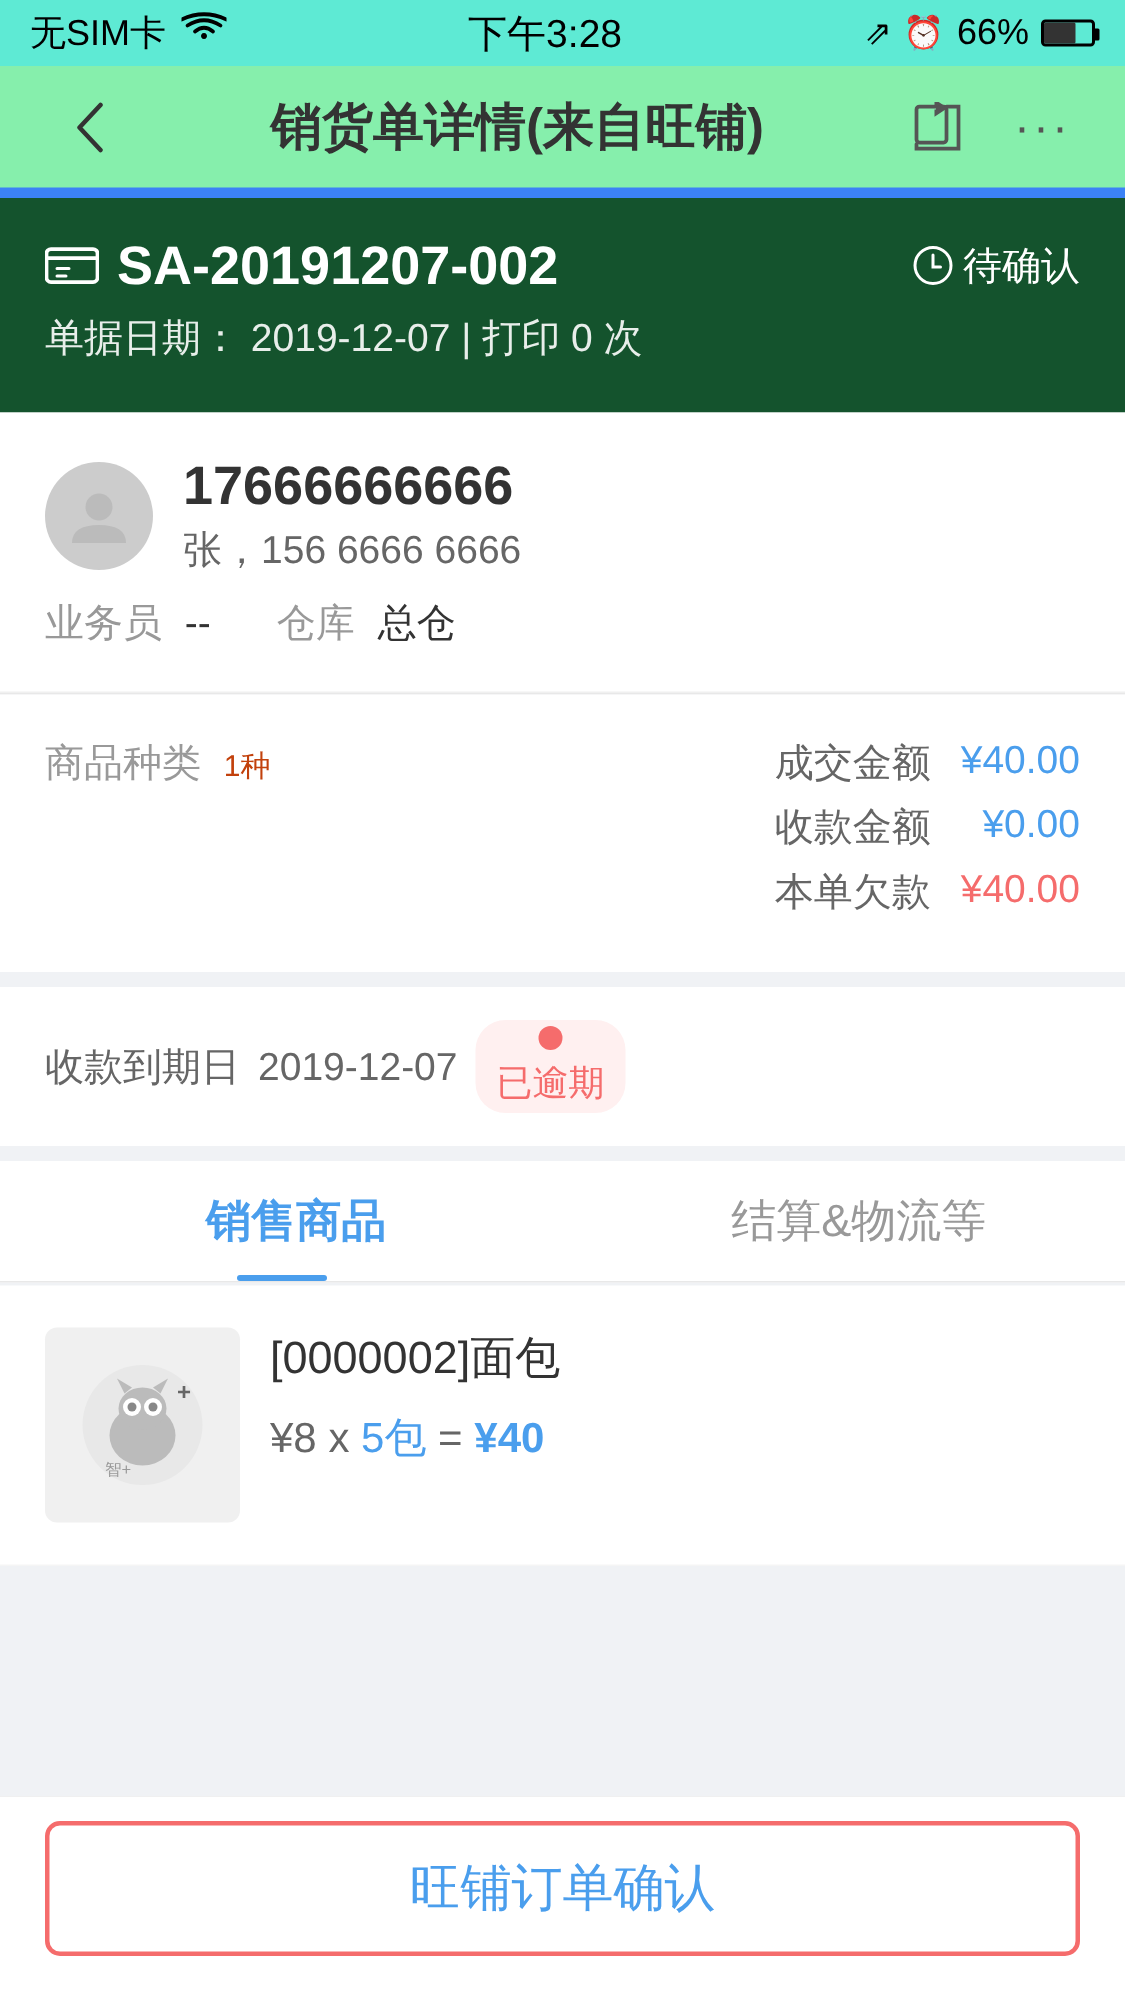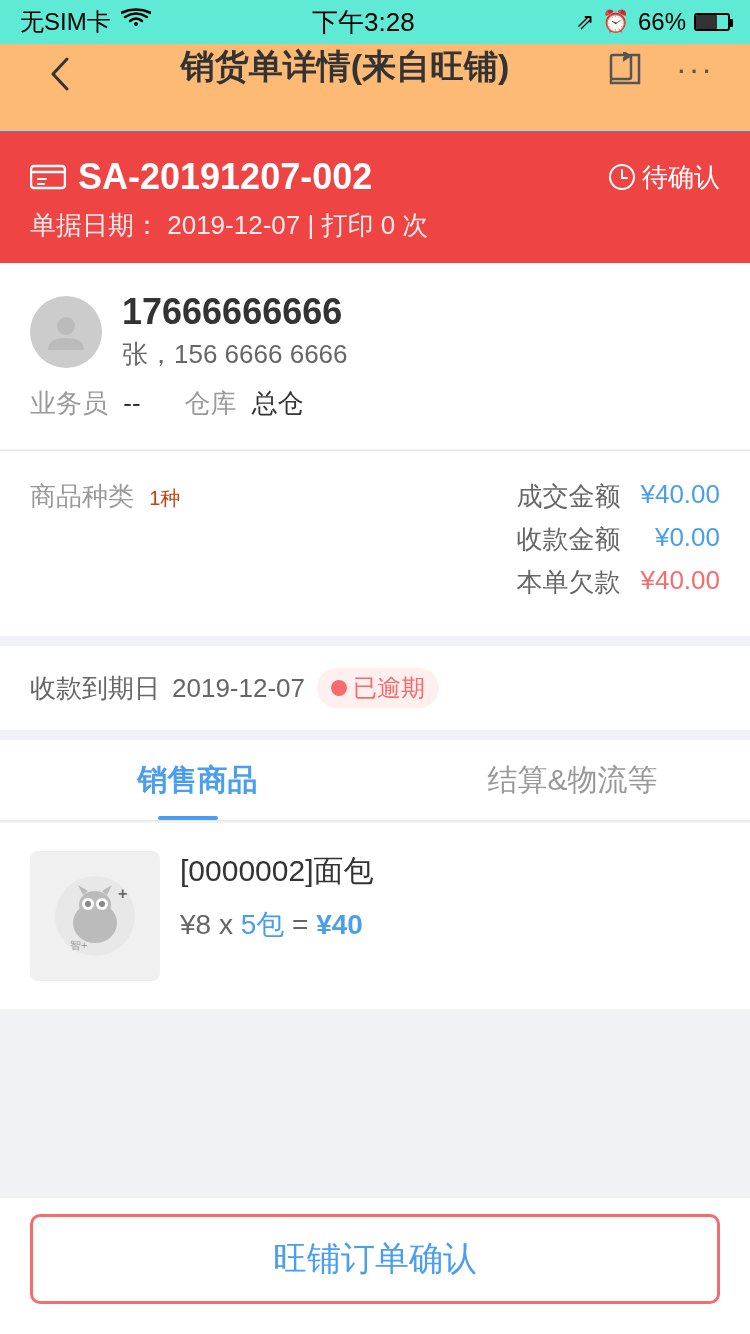--- a/index.html
+++ b/index.html
@@ -43,26 +43,26 @@
     }
     .battery-fill {
       width: 66%; height: 100%;
       background: #333; border-radius: 1px;
     }
 
     
     .nav-bar {
       width: 750px;
       height: 88px;
-      background: #fdba74;
+      background: #86efac;
       display: flex;
-      align-items: flex-start;
+      align-items: center;
       justify-content: space-between;
       padding: 0 30px;
-      border-bottom: 1px solid #3b82f6;
+      border-bottom: 7px solid #3b82f6;
     }
     .nav-back {
       width: 60px; height: 60px;
       display: flex; align-items: center; justify-content: center;
       cursor: pointer;
     }
     .nav-title {
       font-size: 34px;
       font-weight: 600;
       color: #333;
@@ -71,22 +71,22 @@
       display: flex; align-items: center; gap: 20px;
     }
     .nav-icon-btn {
       width: 50px; height: 50px;
       display: flex; align-items: center; justify-content: center;
       cursor: pointer;
     }
 
     
     .order-banner {
-      background: #ef4444;
-      padding: 24px 30px 20px;
+      background: #14532d;
+      padding: 24px 30px 32px;
       color: #fff;
     }
     .order-banner-top {
       display: flex; align-items: center; justify-content: space-between;
       margin-bottom: 10px;
     }
     .order-id {
       font-size: 36px; font-weight: bold;
       display: flex; align-items: center; gap: 12px;
     }
@@ -162,21 +162,21 @@
       font-size: 26px;
       color: #666;
       display: flex; align-items: center; gap: 12px;
     }
     .overdue-badge {
       background: #fff0f0;
       color: #f56c6c;
       border-radius: 20px;
       padding: 4px 14px;
       font-size: 24px;
-      display: flex; align-items: center; gap: 6px;
+      display: flex; align-items: center; gap: 6px; flex-direction: column;
     }
     .overdue-dot {
       width: 16px; height: 16px; border-radius: 50%;
       background: #f56c6c;
       display: inline-block;
     }
 
     
     .tabs-section {
       background: #fff;

